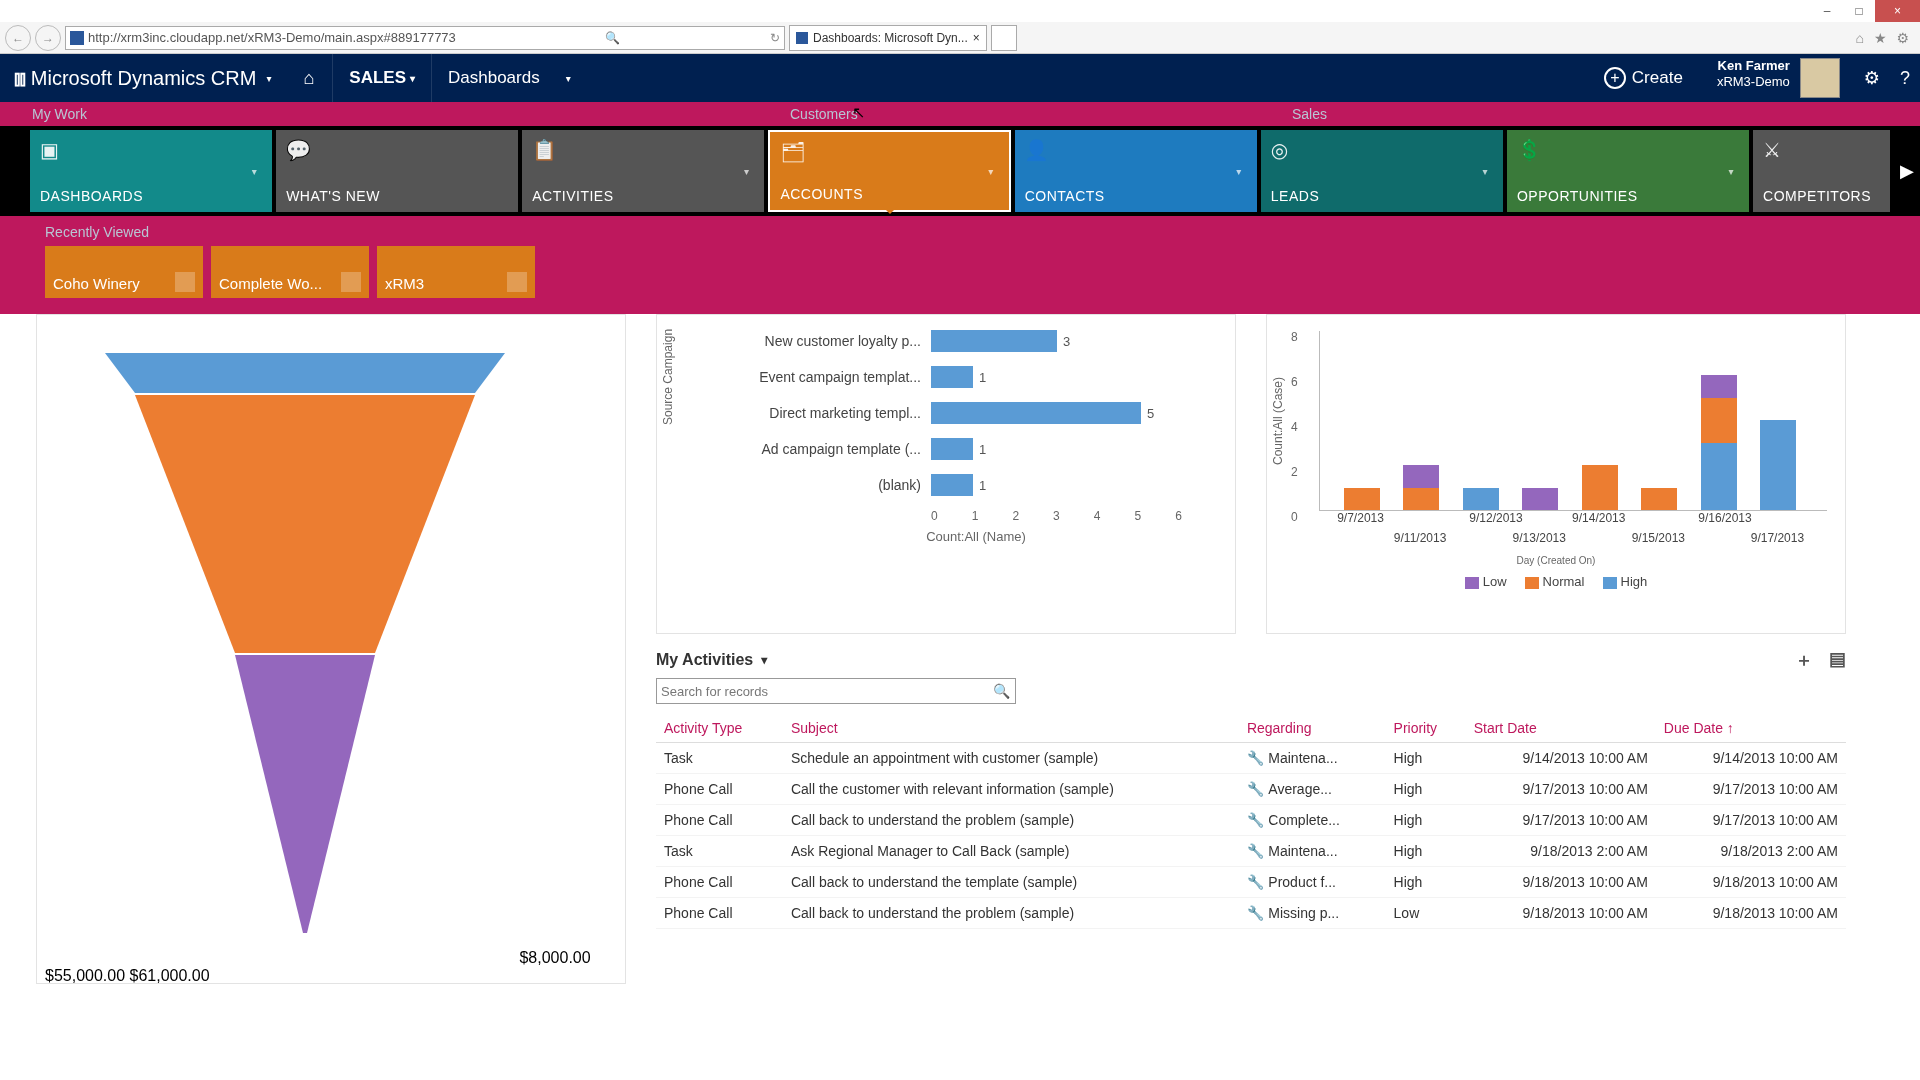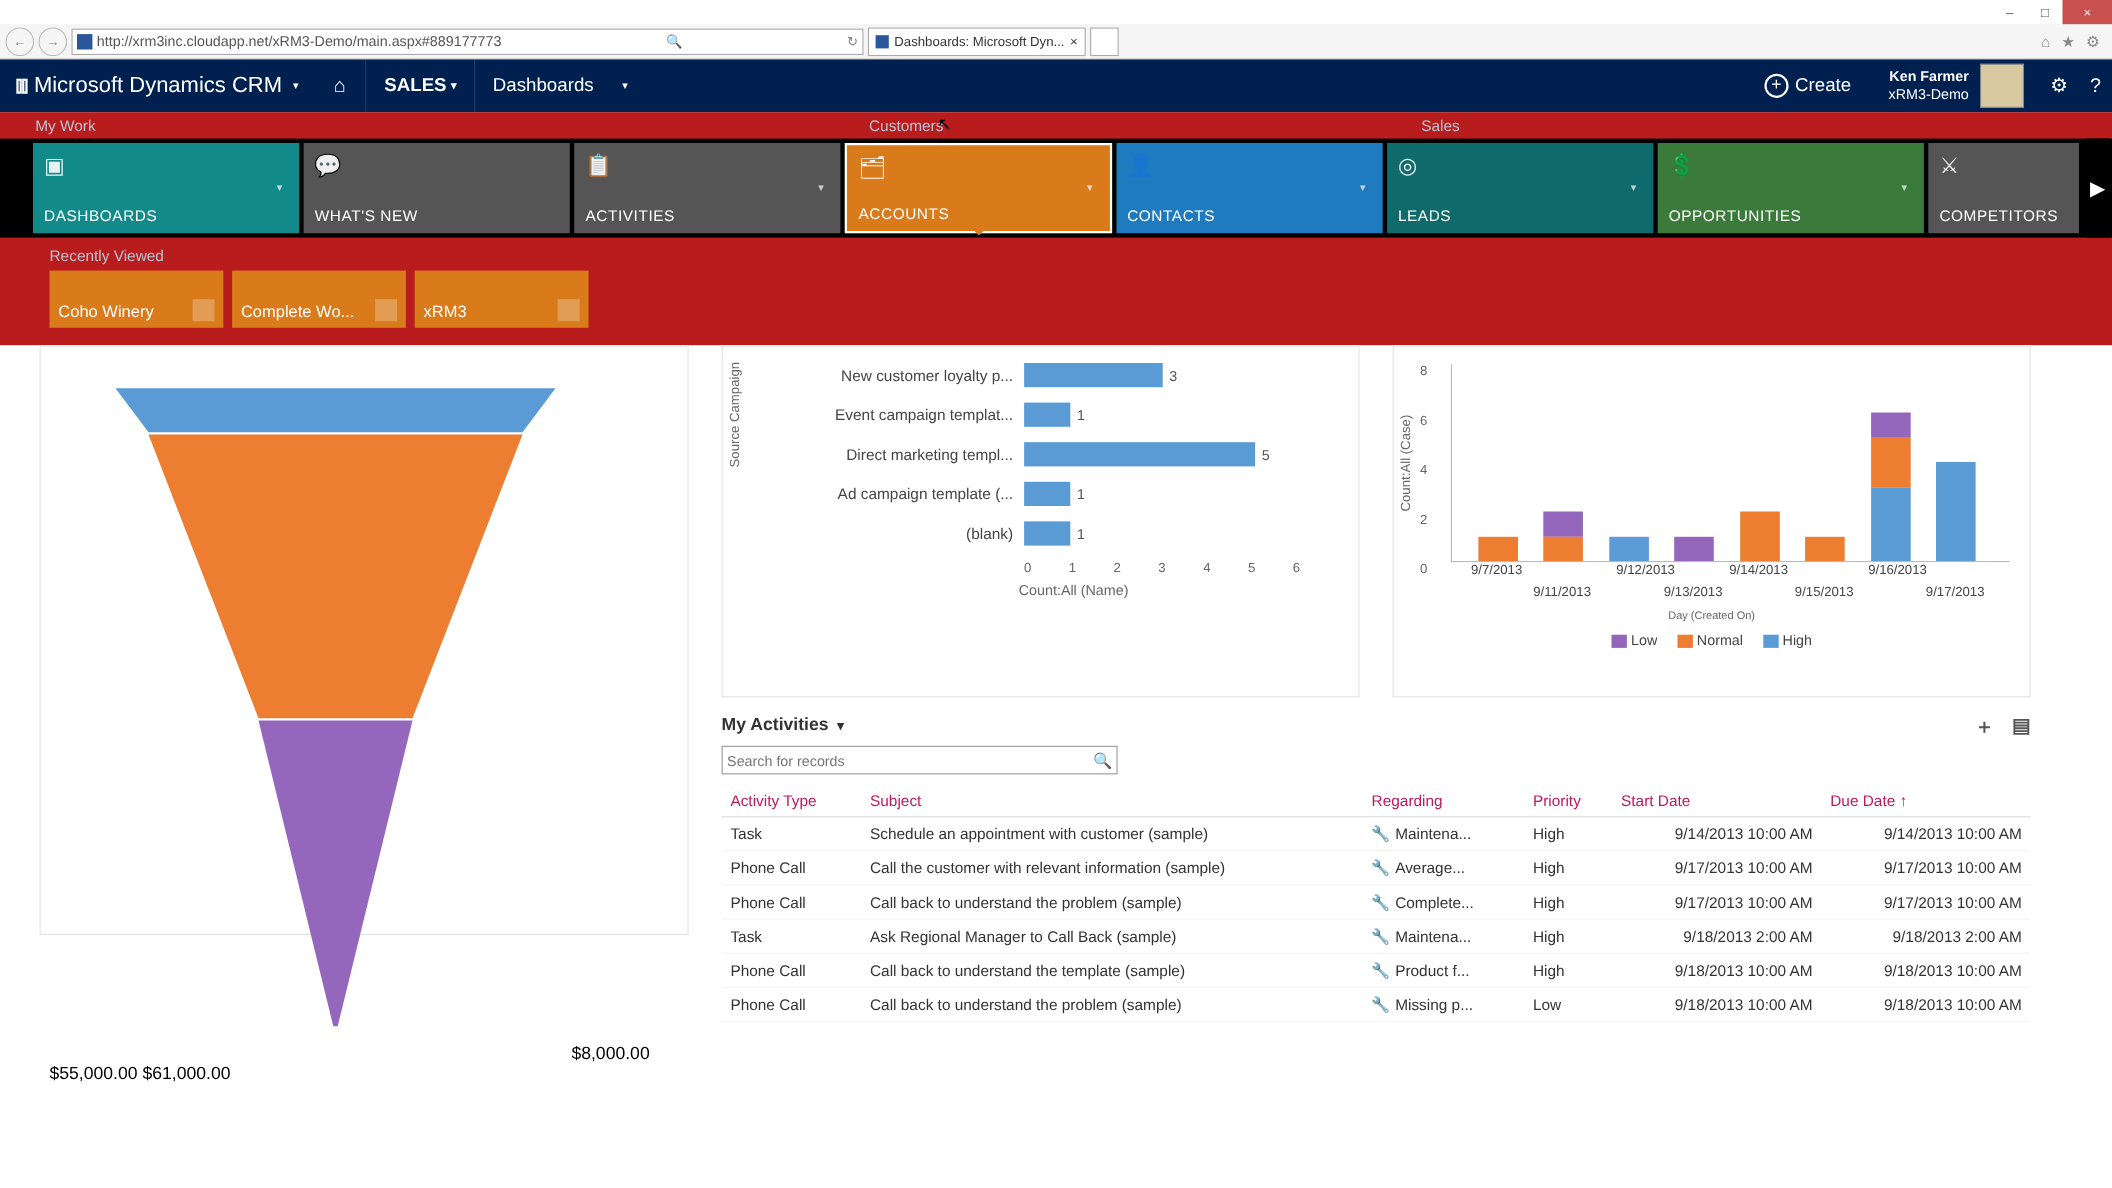--- a/index.html
+++ b/index.html
@@ -26,27 +26,27 @@
 .brand .logo { font-weight: bold; letter-spacing: -1px; }
 .brand .caret, .nav-item .caret { font-size: 10px; margin-left: 4px; }
 .crm-top .home { padding: 0 18px; font-size: 18px; }
 .crm-top .nav-item { padding: 0 16px; height: 100%; display: flex; align-items: center; font-size: 17px; font-weight: 600; position: relative; }
 .crm-top .nav-item.sec { font-weight: 400; font-size: 17px; }
 .crm-top .nav-item.sales { border-left: 1px solid rgba(255,255,255,.12); border-right: 1px solid rgba(255,255,255,.12); }
 .crm-top .sep-caret { padding: 0 10px; font-size: 10px; }
 .crm-right { margin-left: auto; display: flex; align-items: center; height: 100%; }
 .create-btn { display: flex; align-items: center; gap: 6px; padding: 0 20px; font-size: 17px; }
 .create-btn .plus-circ { width: 22px; height: 22px; border: 2px solid #fff; border-radius: 50%; display: flex; align-items: center; justify-content: center; font-size: 16px; line-height: 1; }
-.user-block { display: flex; align-items: center; gap: 10px; padding: 0 14px; font-size: 13px; }
+.user-block { display: flex; align-items: flex-start; gap: 10px; padding: 0 14px; font-size: 13px; }
 .user-block .txt { text-align: right; line-height: 1.2; }
 .user-block .avatar { width: 40px; height: 40px; background: #d9c9a3; border: 1px solid #888; }
 .crm-right .ico { padding: 0 10px; font-size: 18px; }
 
 
-.sitemap { background: #b91c1c; }
+.sitemap { background: #be185d; }
 .sitemap-groups { height: 24px; display: flex; color: #b9c5d4; font-size: 14px; padding-top: 4px; }
 .sitemap-groups .grp { position: absolute; }
 .tile-row { height: 90px; background: #000; display: flex; gap: 4px; padding: 4px 30px 4px 30px; position: relative; }
 .tile { height: 82px; width: 248px; display: flex; flex-direction: column; justify-content: space-between; padding: 8px 10px; color: #fff; position: relative; cursor: pointer; }
 .tile .tile-ico { font-size: 20px; opacity: .9; }
 .tile .tile-lab { font-size: 14px; letter-spacing: .5px; }
 .tile .tile-caret { position: absolute; right: 8px; top: 50%; transform: translateY(-50%); font-size: 10px; opacity: .7; width: 20px; text-align: center; }
 .tile.dash { background: #128a8a; }
 .tile.grey { background: #555; }
 .tile.orange { background: #d97b1a; border: 2px solid #fff; }
@@ -65,21 +65,21 @@
 .rtile .rico { width: 20px; height: 20px; background: rgba(255,255,255,.25); }
 
 
 .dash-body { background: #fff; padding: 0 36px; display: flex; gap: 30px; }
 .card { border: 1px solid #e3e3e3; background: #fff; padding: 8px; }
 .col-left { flex: 0 0 590px; }
 .col-mid  { flex: 0 0 580px; }
 .col-right{ flex: 0 0 580px; }
 
 
-.funnel-card { height: 536px; position: relative; }
+.funnel-card { height: 670px; position: relative; }
 .funnel { position: relative; width: 430px; margin: 20px 0 0 40px; }
 
 
 .hbar-card { height: 320px; position: relative; }
 .hbar-ylab { position: absolute; left: 4px; top: 110px; transform: rotate(-90deg); transform-origin: left top; font-size: 12px; color: #666; }
 .hbar-area { margin-left: 50px; }
 .hbar-row { display: flex; align-items: center; height: 36px; gap: 6px; }
 .hbar-row .cat { width: 210px; text-align: right; font-size: 14px; color: #444; padding-right: 4px; }
 .hbar-row .bar { height: 22px; background: #5a9bd5; }
 .hbar-row .val { font-size: 13px; color: #555; }

